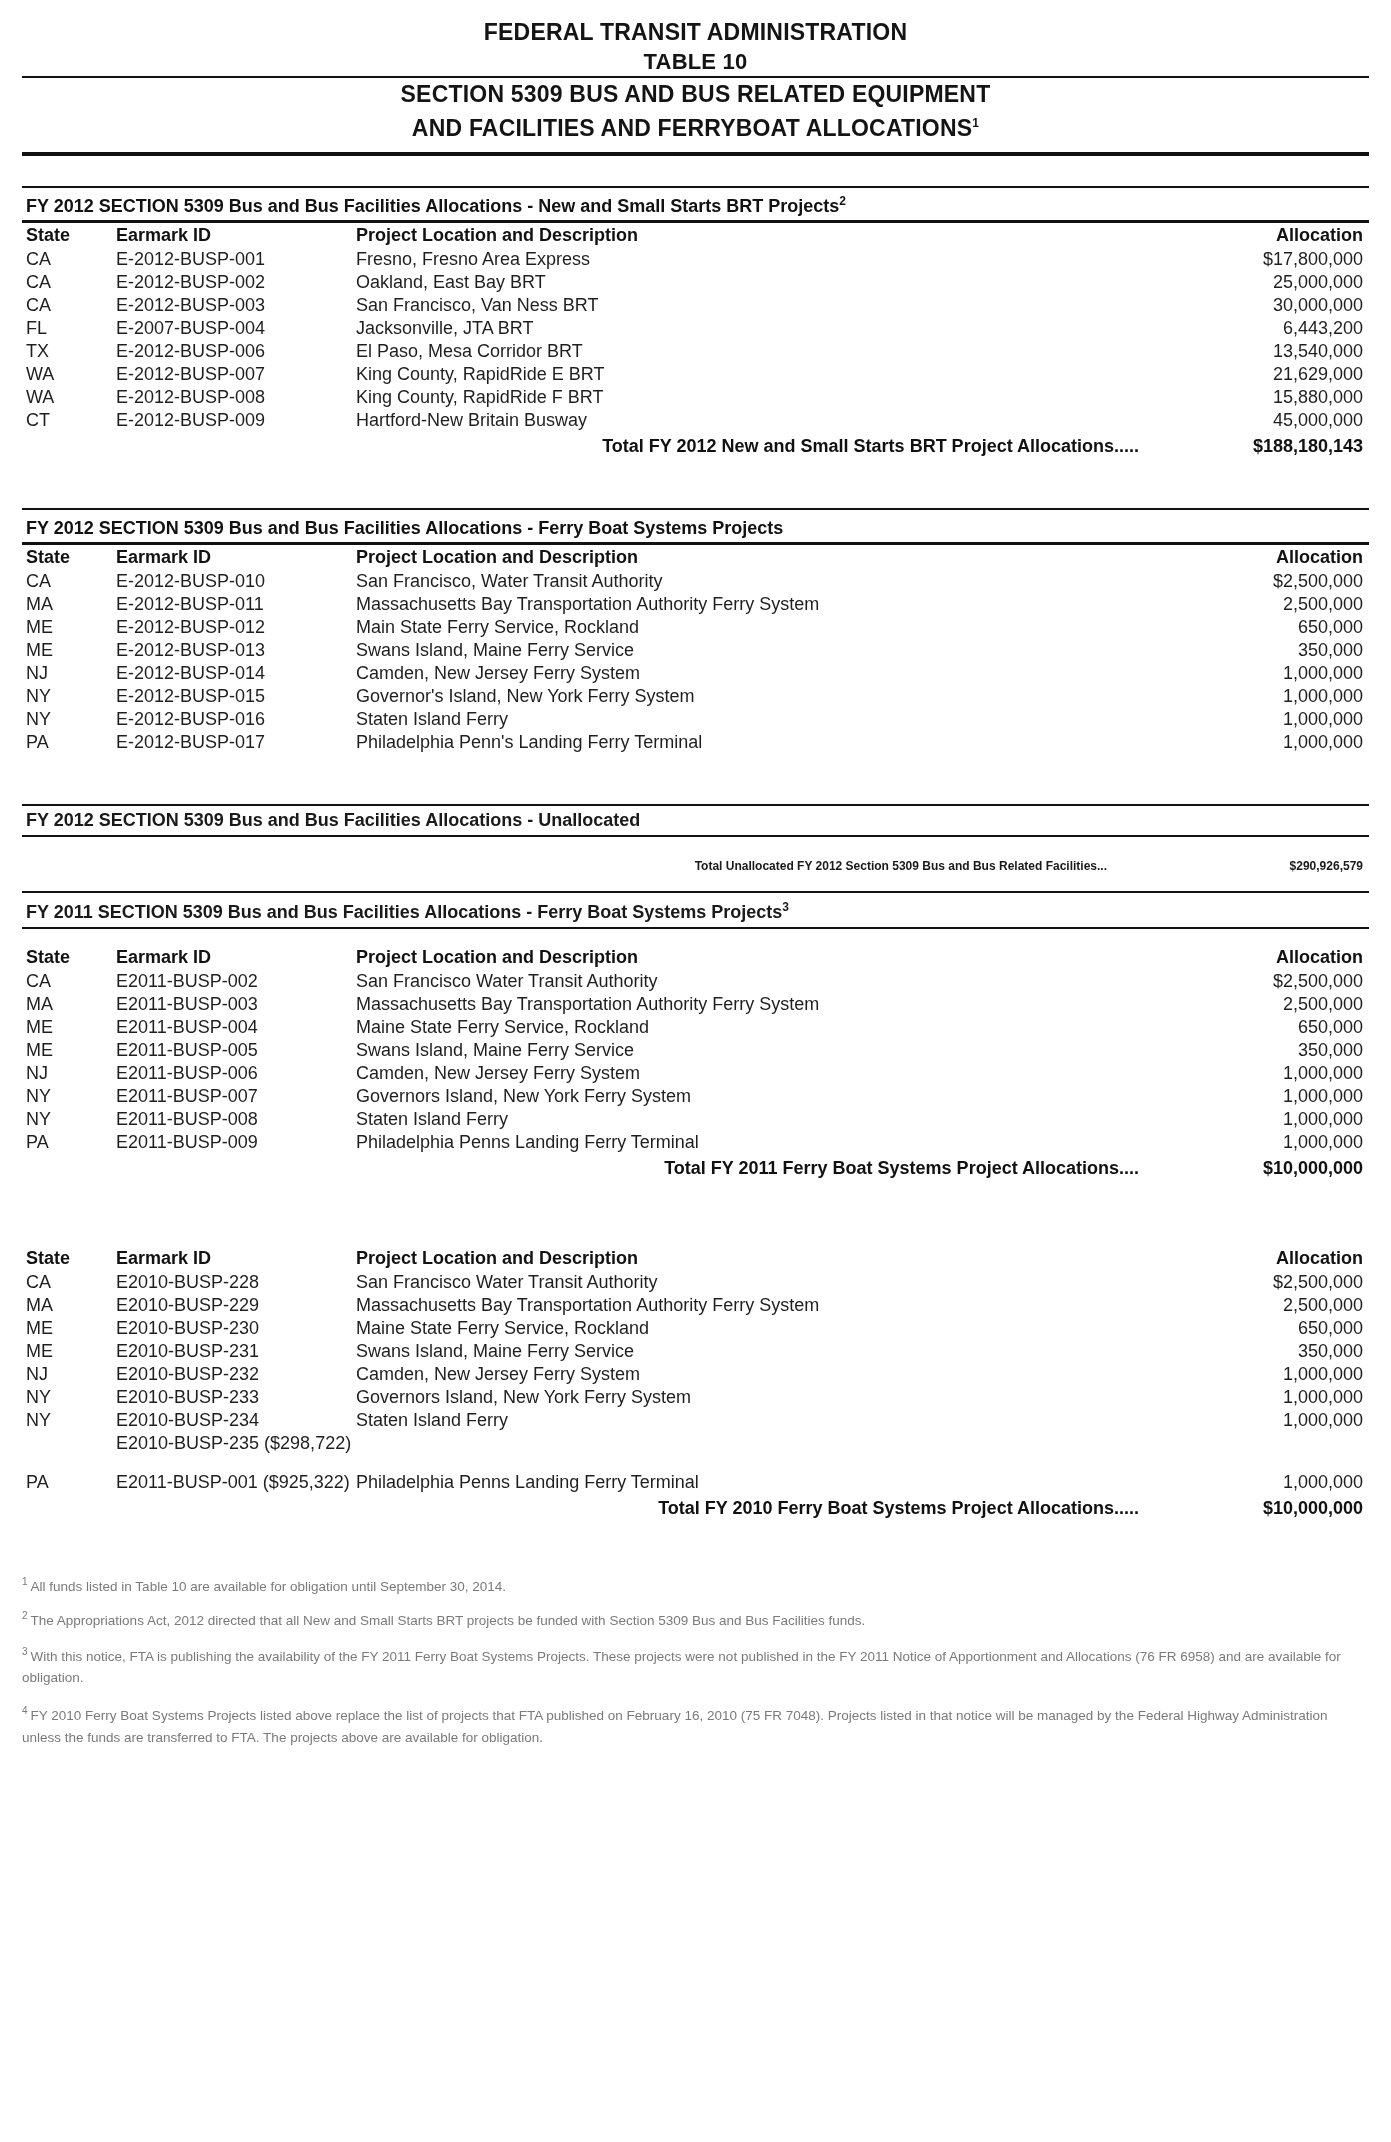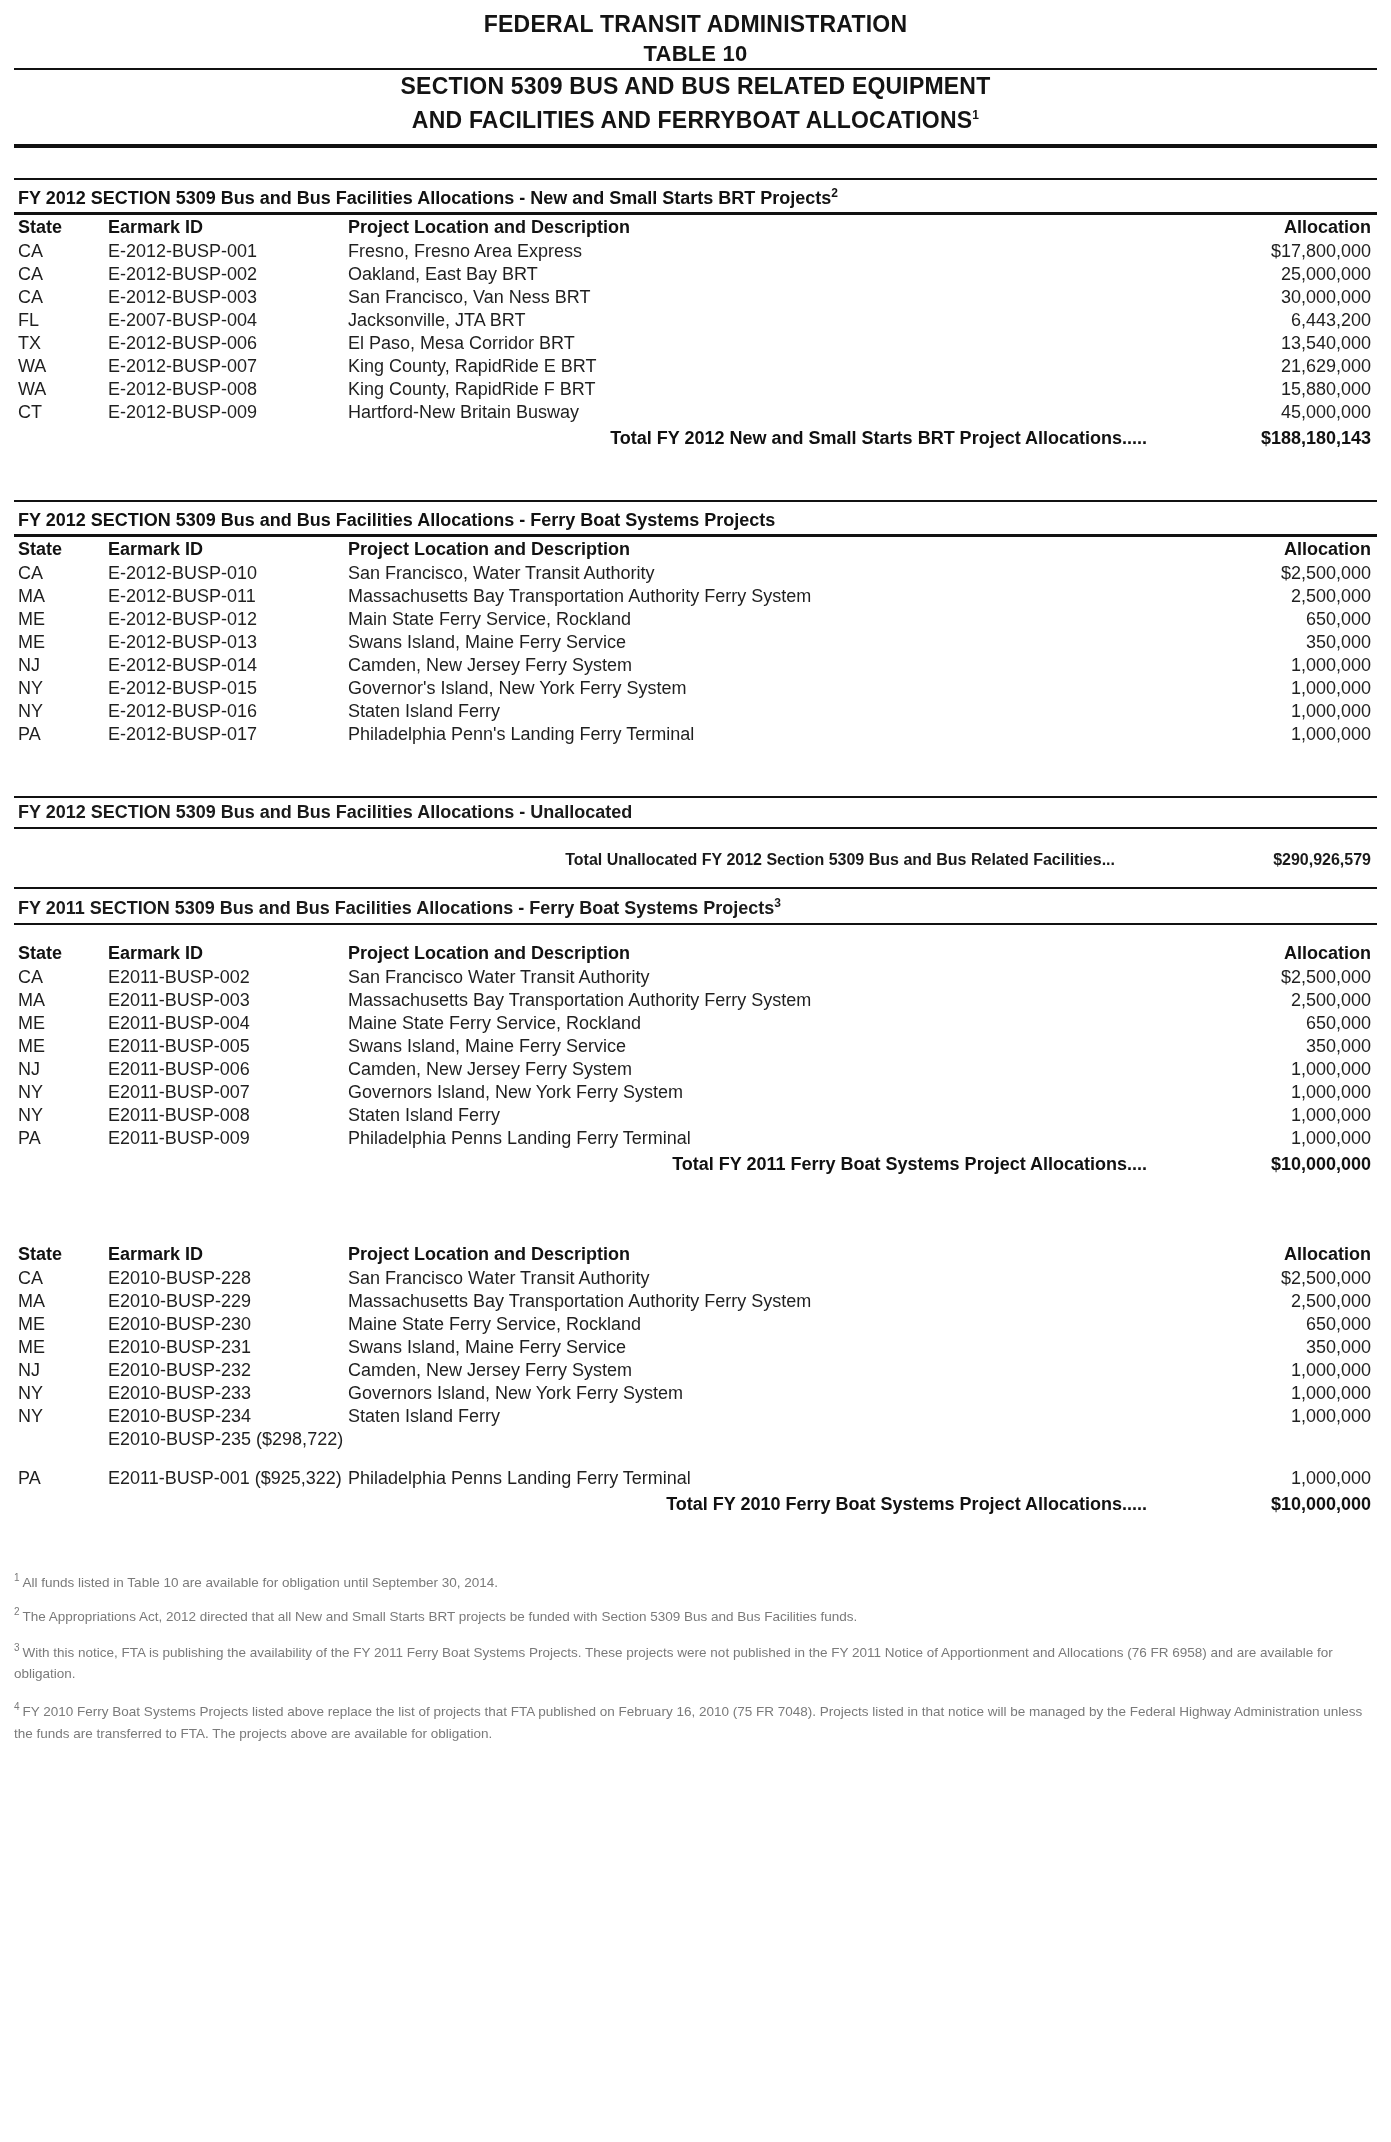--- a/index.html
+++ b/index.html
@@ -11,21 +11,21 @@
     width: 1391px;
     min-height: 2142px;
     font-family: "Liberation Sans", sans-serif;
     color: #1a1a1a;
     position: relative;
   }
   .page {
     width: 1391px;
     min-height: 2142px;
     position: relative;
-    padding: 0;
+    padding: 8px;
     box-sizing: border-box;
   }
 
   
   .title-block {
     text-align: center;
     padding-top: 10px;
   }
   .title-line {
     font-weight: bold;
@@ -113,21 +113,21 @@
   td.total-label {
     text-align: right;
     font-weight: bold;
     padding-right: 26px;
   }
 
   .unalloc-row {
     display: flex;
     justify-content: flex-start;
     font-weight: bold;
-    font-size: 16px;
+    font-size: 12px;
     padding: 22px 0 18px 0;
   }
   .unalloc-label {
     flex: 1;
     text-align: right;
     padding-right: 26px;
   }
   .unalloc-value {
     width: 230px;
     text-align: right;

